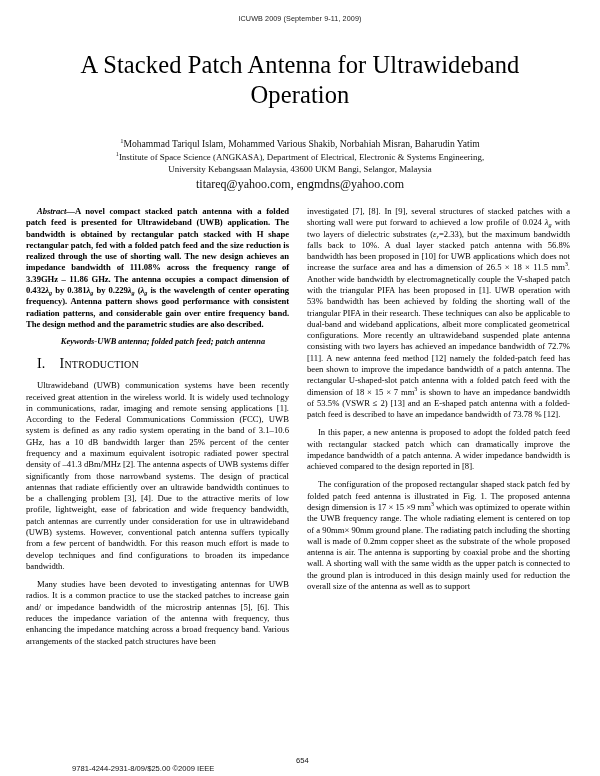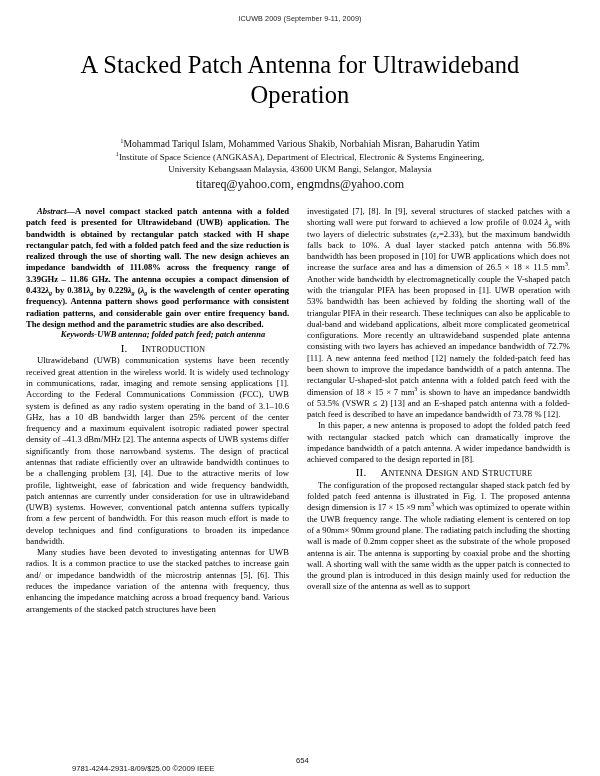--- a/index.html
+++ b/index.html
@@ -81,21 +81,21 @@
     text-align: justify;
   }
   .col-left  { left: 26px; }
   .col-right { left: 307px; }
 
   .col p {
     margin: 0 0 0 0;
     text-indent: 11px;
   }
   .col p.no-indent { text-indent: 0; }
-  .col p + p { }
+  .col p + p { margin-top: 7px; }
 
   .abstract-p {
     font-weight: bold;
     text-indent: 11px;
     text-align: justify;
     letter-spacing: -0.05px;
   }
   .abstract-p .abs-label {
     font-weight: bold;
     font-style: italic;
@@ -105,24 +105,24 @@
   .keywords {
     margin-top: 17px;
     text-align: center;
     font-style: italic;
     font-weight: bold;
     font-size: 8.4px;
     text-indent: 0;
   }
 
   .section-head {
-    text-align: center;
+    text-align: left;
     margin: 15px 0 6px 0;
     text-indent: 0;
-    font-size: 11px;
+    font-size: 14px;
     font-variant: small-caps;
     letter-spacing: 0.2px;
   }
   .section-head .numeral {
     font-variant: normal;
     margin-right: 14px;
   }
 
   .body-p {
     text-indent: 11px;
@@ -191,21 +191,20 @@
     <p class="body-p">Many studies have been devoted to investigating antennas for UWB radios. It is a common practice to use the stacked patches to increase gain and/ or impedance bandwidth of the microstrip antennas [5], [6]. This reduces the impedance variation of the antenna with frequency, thus enhancing the impedance matching across a broad frequency band. Various arrangements of the stacked patch structures have been</p>
 
   </div>
 
   <div class="col col-right">
 
     <p class="no-indent"><span>investigated [7], [8]. In [9], several structures of stacked patches with a shorting wall were put forward to achieved a low profile of 0.024 </span><span class="sym">λ</span><span class="sub">g</span><span> with two layers of dielectric substrates (</span><span class="sym">ε</span><span class="sub">r</span><span>=2.33), but the maximum bandwidth falls back to 10%. A dual layer stacked patch antenna with 56.8% bandwidth has been proposed in [10] for UWB applications which does not increase the surface area and has a dimension of 26.5 × 18 × 11.5 mm</span><span class="sup-num">3</span><span>. Another wide bandwidth by electromagnetically couple the V-shaped patch with the triangular PIFA has been proposed in [1]. UWB operation with 53% bandwidth has been achieved by folding the shorting wall of the triangular PIFA in their research. These techniques can also be applicable to dual-band and wideband applications, albeit more complicated geometrical configurations. More recently an ultrawideband suspended plate antenna consisting with two layers has achieved an impedance bandwidth of 72.7% [11]. A new antenna feed method [12] namely the folded-patch feed has been shown to improve the impedance bandwidth of a patch antenna. The rectangular U-shaped-slot patch antenna with a folded patch feed with the dimension of 18 × 15 × 7 mm</span><span class="sup-num">3</span><span> is shown to have an impedance bandwidth of 53.5% (VSWR ≤ 2) [13] and an E-shaped patch antenna with a folded-patch feed is described to have an impedance bandwidth of 73.78 % [12].</span></p>
 
     <p class="body-p">In this paper, a new antenna is proposed to adopt the folded patch feed with rectangular stacked patch which can dramatically improve the impedance bandwidth of a patch antenna. A wider impedance bandwidth is achieved compared to the design reported in [8].</p>
 
-    <p class="section-head"><span class="numeral">II.</span><span>Antenna Design and Structure</span></p>
 
     <p class="body-p"><span>The configuration of the proposed rectangular shaped stack patch fed by folded patch feed antenna is illustrated in Fig. 1. The proposed antenna design dimension is 17 × 15 ×9  mm</span><span class="sup-num">3</span><span> which was optimized to operate within the UWB frequency range. The whole radiating element is centered on top of a 90mm× 90mm ground plane. The radiating patch including the shorting wall is made of 0.2mm copper sheet as the substrate of the whole proposed antenna is air. The antenna is supporting by coaxial probe and the shorting wall. A shorting wall with the same width as the upper patch is connected to the ground plan is introduced in this design mainly used for reduction the overall size of the antenna as well as to support</span></p>
 
   </div>
 
   <div class="footer">
     <span class="footer-copy">9781-4244-2931-8/09/$25.00 ©2009 IEEE</span>
     <span class="footer-page">654</span>
   </div>
 

